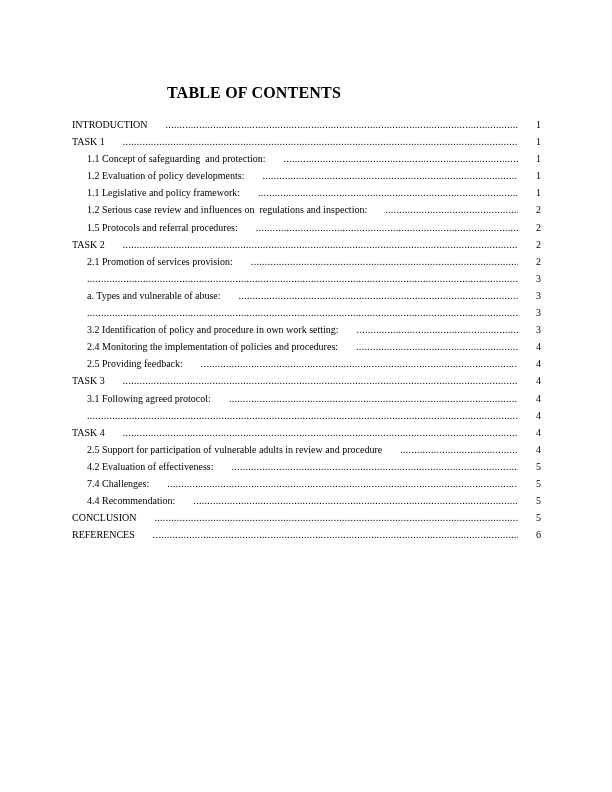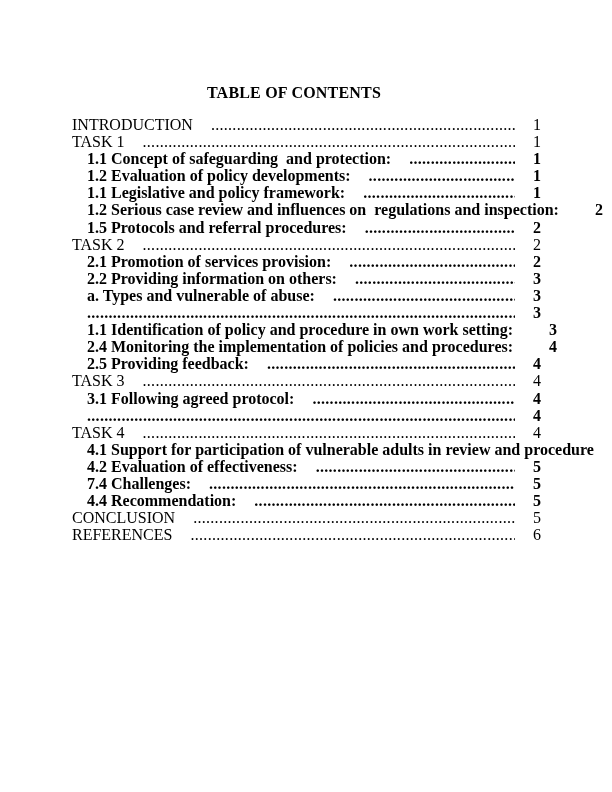--- a/index.html
+++ b/index.html
@@ -1,22 +1,22 @@
 <!DOCTYPE html>
 <html><head>
 <meta charset="utf-8">
 <style>
   html, body { margin: 0; padding: 0; background: #ffffff; }
   body { width: 612px; height: 792px; position: relative; overflow: hidden;
          font-family: "Liberation Serif", "DejaVu Serif", serif; color: #000; }
   .title { position: absolute; top: 84px; left: 0; width: 508px; text-align: center;
-           font-weight: bold; font-size: 16px; letter-spacing: 0.2px; padding-left: 40px; }
+           font-weight: bold; font-size: 16px; letter-spacing: 0.2px; }
   .toc { position: absolute; top: 116px; left: 72px; width: 469px; }
-  .row { display: flex; align-items: center; height: 17.1px; font-size: 16px; line-height: 17.1px; white-space: nowrap; gap: 18px; }
-  .row.l2 { padding-left: 15px; font-weight: bold; }
+  .row { display: flex; align-items: center; height: 17.1px; font-size: 10px; line-height: 17.1px; white-space: nowrap; gap: 18px; }
+  .row.l2 { padding-left: 15px; }
   .row .label { flex: 0 0 auto; white-space: pre; }
   .row .dots { flex: 1 1 auto; overflow: hidden; white-space: nowrap; letter-spacing: 0.3px; }
   .row .dots::before { content: "........................................................................................................................................................................................................................................"; }
   .row .page { flex: 0 0 auto; }
 </style>
 </head>
 <body>
 
 <div class="title">TABLE OF CONTENTS</div>
 
@@ -60,35 +60,34 @@
       <span class="label">TASK 2</span>
       <span class="dots"></span>
       <span class="page">2</span>
     </div>
   <div class="row l2">
       <span class="label">2.1 Promotion of services provision:</span>
       <span class="dots"></span>
       <span class="page">2</span>
     </div>
   <div class="row l2">
-      <span class="label">2.2 Providing information on others:</span>
       <span class="dots"></span>
       <span class="page">3</span>
     </div>
   <div class="row l2">
       <span class="label">a. Types and vulnerable of abuse:</span>
       <span class="dots"></span>
       <span class="page">3</span>
     </div>
   <div class="row l2">
       <span class="dots"></span>
       <span class="page">3</span>
     </div>
   <div class="row l2">
-      <span class="label">1.1 Identification of policy and procedure in own work setting:</span>
+      <span class="label">3.2 Identification of policy and procedure in own work setting:</span>
       <span class="dots"></span>
       <span class="page">3</span>
     </div>
   <div class="row l2">
       <span class="label">2.4 Monitoring the implementation of policies and procedures:</span>
       <span class="dots"></span>
       <span class="page">4</span>
     </div>
   <div class="row l2">
       <span class="label">2.5 Providing feedback:</span>
@@ -108,21 +107,21 @@
   <div class="row l2">
       <span class="dots"></span>
       <span class="page">4</span>
     </div>
   <div class="row l1">
       <span class="label">TASK 4</span>
       <span class="dots"></span>
       <span class="page">4</span>
     </div>
   <div class="row l2">
-      <span class="label">4.1 Support for participation of vulnerable adults in review and procedure</span>
+      <span class="label">2.5 Support for participation of vulnerable adults in review and procedure</span>
       <span class="dots"></span>
       <span class="page">4</span>
     </div>
   <div class="row l2">
       <span class="label">4.2 Evaluation of effectiveness:</span>
       <span class="dots"></span>
       <span class="page">5</span>
     </div>
   <div class="row l2">
       <span class="label">7.4 Challenges:</span>

